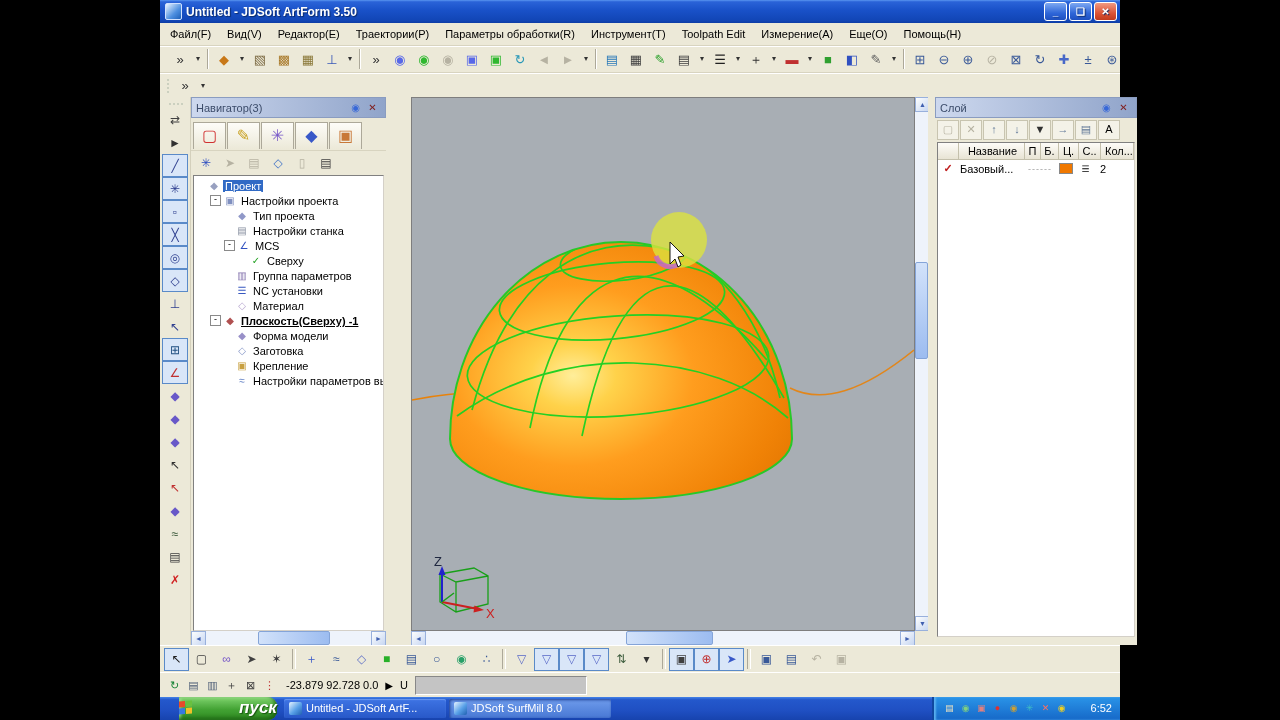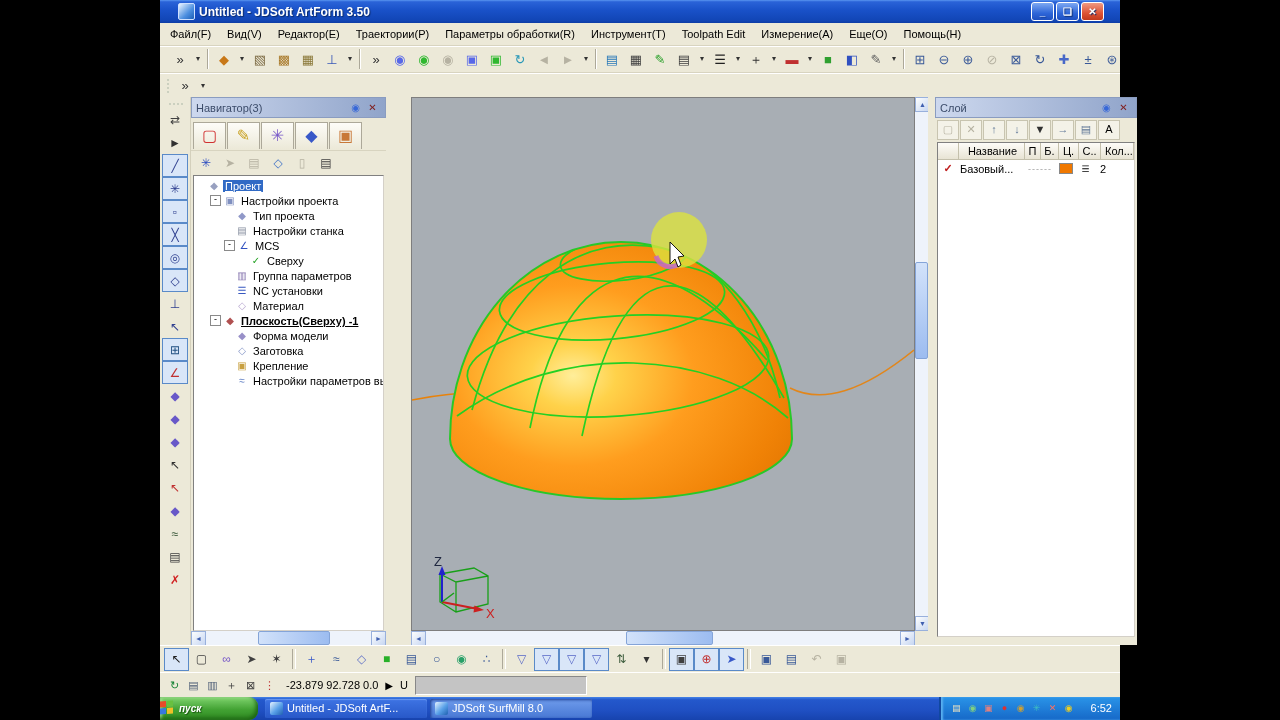--- a/index.html
+++ b/index.html
@@ -1,21 +1,21 @@
 <!DOCTYPE html>
 <html><head>
 <meta charset="utf-8">
 <style>
   html,body{margin:0;padding:0;background:#000;width:1280px;height:720px;overflow:hidden;
     font-family:"Liberation Sans",sans-serif;font-size:11px;color:#000;}
   #app{position:absolute;left:160px;top:0;width:960px;height:720px;background:#ece9d8;
     display:flex;flex-direction:column;}
   
   .titlebar{height:24px;background:linear-gradient(180deg,#5a96f0 0%,#2a63d8 8%,#1951c8 45%,#1145b5 90%,#0d3da5 100%);
-    display:flex;align-items:center;padding:0 16px;color:#fff;font-weight:bold;font-size:12px;
+    display:flex;align-items:center;padding:0 3px;color:#fff;font-weight:bold;font-size:12px;
     text-shadow:1px 1px 1px #0a2a6a;}
   .appicon{width:15px;height:15px;margin:0 4px 0 2px;border:1px solid #cfe0ff;border-radius:2px;
     background:linear-gradient(135deg,#eaf4ff,#4d8fe0 60%,#1c5fb8);}
   .wcontrols{margin-left:auto;display:flex;gap:2px;}
   .wcontrols .tbi{width:21px;height:17px;border-radius:3px;color:#fff;font-size:10px;font-weight:bold;
     background:linear-gradient(180deg,#7da8f2,#2e66d8 60%,#1e50c0);border:1px solid #fff;}
   .wcontrols .tbi.close{background:linear-gradient(180deg,#f09a82,#dd5335 60%,#c23a1d);}
   
   .menubar{height:22px;display:flex;align-items:center;padding-left:2px;background:#ece9d8;
     border-bottom:1px solid #d8d4c0;}
@@ -104,36 +104,36 @@
     padding:0 5px;gap:7px;}
   .statusbar .msg{flex:1;}
   .statusbar .tbi{width:17px;height:16px;font-size:11px;}
   .coords{white-space:nowrap;}
   .play{font-size:10px;}
   .sfield{width:170px;height:17px;background:#c4c4c4;border:1px solid #888;
     border-bottom-color:#fff;border-right-color:#fff;}
   
   .taskbar{height:24px;background:linear-gradient(180deg,#4584e8 0%,#2458cc 12%,#1f4fc2 60%,#1743ae 100%);
     display:flex;align-items:stretch;color:#fff;}
-  .startbtn{width:98px;flex:none;display:flex;align-items:center;justify-content:flex-start;gap:5px;
+  .startbtn{width:98px;flex:none;display:flex;align-items:center;justify-content:space-between;gap:5px;
     background:linear-gradient(180deg,#7fd36e 0%,#42a233 55%,#2f8a22 100%);border-radius:0 9px 9px 0;
-    font-weight:bold;font-style:italic;font-size:10px;text-shadow:1px 1px 1px #1a5510;
-    box-shadow:inset -2px -2px 4px #1c6312, inset 2px 1px 3px #a8e898;}
+    font-weight:bold;font-style:italic;font-size:17px;text-shadow:1px 1px 1px #1a5510;
+    box-shadow:inset -2px -2px 4px #1c6312, inset 2px 1px 3px #a8e898;margin-left:19px;}
   .winlogo{width:14px;height:14px;display:grid;grid-template-columns:6px 6px;grid-template-rows:6px 6px;gap:1px;transform:skewY(-5deg);}
   .winlogo i{display:block;}
   .tasks{display:flex;align-items:center;gap:3px;margin-left:7px;}
   .taskbtn{width:152px;height:19px;display:flex;align-items:center;gap:4px;padding:0 5px;border-radius:2px;
     background:linear-gradient(180deg,#3e74e4,#2858c8);box-shadow:inset 0 1px 1px #6a98f0;font-size:11px;
     overflow:hidden;white-space:nowrap;}
   .taskbtn.active{background:linear-gradient(180deg,#6f9cec,#4878d4);box-shadow:inset 1px 1px 3px #1c3c90;}
   .tappicon{width:13px;height:13px;flex:none;border-radius:2px;background:linear-gradient(135deg,#e8f4ff,#58a0e8 55%,#2060b0);}
   .tray{margin-left:auto;display:flex;align-items:center;gap:3px;padding:0 8px 0 8px;
     background:linear-gradient(180deg,#2a94e8,#1668c8);border-left:2px solid #1048a0;box-shadow:inset 2px 0 2px #5ab0f0;}
   .tray .tbi{width:14px;height:14px;font-size:9px;}
-  .clock{margin-left:11px;font-size:11px;}
+  .clock{margin-left:18px;font-size:11px;}
 </style>
 </head>
 <body>
 
 <div id="app">
 
   <div class="titlebar">
     <div class="appicon"></div>
     <span>Untitled - JDSoft ArtForm 3.50</span>
     <div class="wcontrols iconrow">

